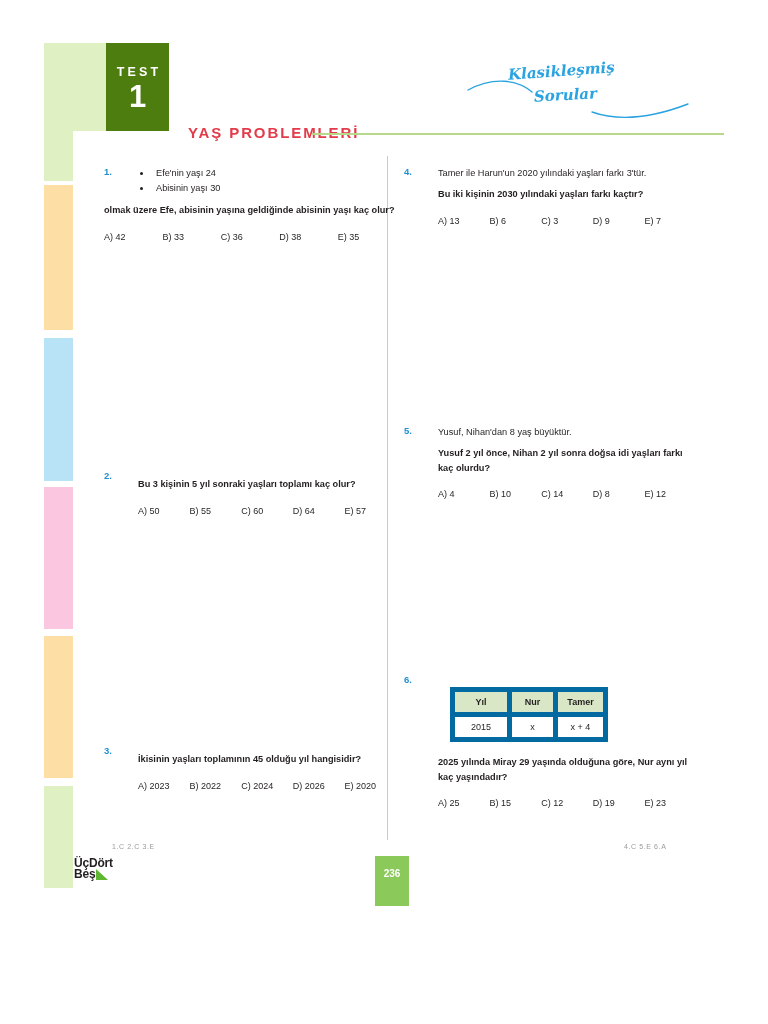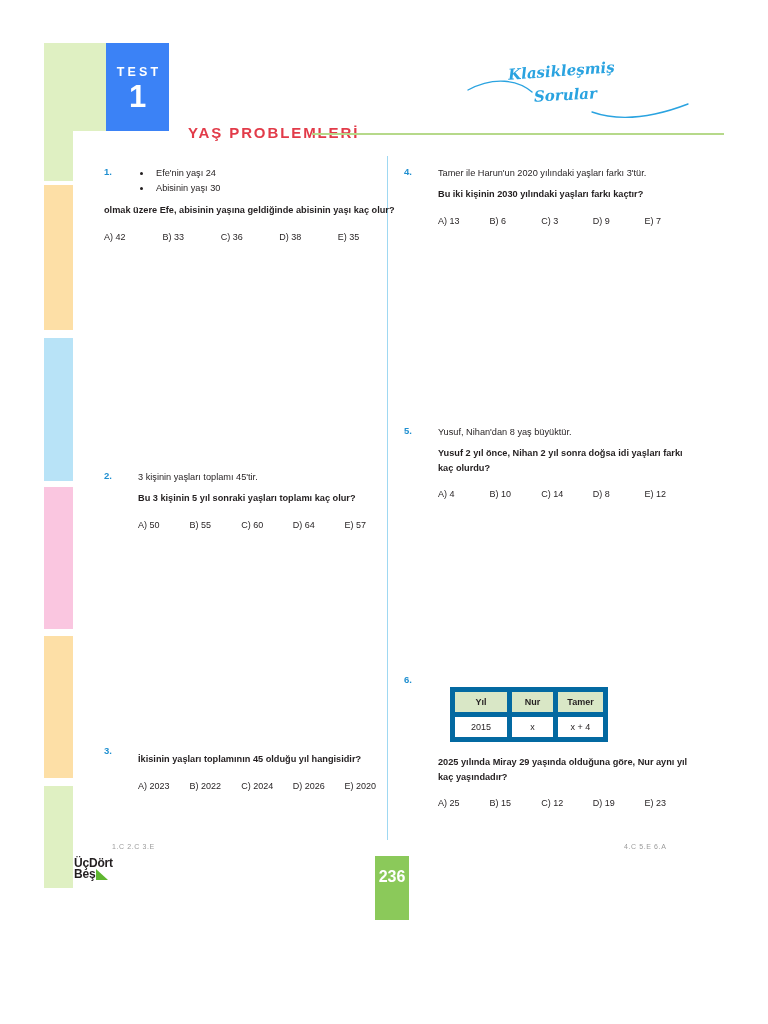--- a/index.html
+++ b/index.html
@@ -47,21 +47,21 @@
     background: #dff0c2;
   }
 
   
   .test-badge {
     position: absolute;
     left: 106px;
     top: 43px;
     width: 63px;
     height: 88px;
-    background: #3b82f6;
+    background: #4d7c0f;
     color: #ffffff;
     text-align: center;
   }
   .test-badge .test-word {
     display: block;
     margin-top: 22px;
     font-size: 12.5px;
     font-weight: bold;
     letter-spacing: 3.2px;
     text-indent: 3px;
@@ -249,24 +249,24 @@
     margin-bottom: 0px;
     border-left: 12px solid #5fb630;
     border-top: 11px solid transparent;
   }
 
   .page-number {
     position: absolute;
     left: 375px;
     top: 856px;
     width: 34px;
-    height: 64px;
+    height: 50px;
     background: #8bc95a;
     color: #ffffff;
-    font-size: 16px;
+    font-size: 10px;
     font-weight: bold;
     text-align: center;
     padding-top: 12px;
     box-sizing: border-box;
   }
 </style>
 </head>
 <body>
 
 <div class="page">
@@ -312,21 +312,20 @@
       <div class="opt">B) 33</div>
       <div class="opt">C) 36</div>
       <div class="opt">D) 38</div>
       <div class="opt">E) 35</div>
     </div>
   </div>
 
   <div class="q q-left" style="top:470px;">
     <div class="q-num">2.</div>
     <div class="q-body">
-      <div class="q-stem">3 kişinin yaşları toplamı 45'tir.</div>
       <div class="q-ask">Bu 3 kişinin 5 yıl sonraki yaşları toplamı kaç olur?</div>
     </div>
     <div class="q-options" style="margin-left:34px;">
       <div class="opt">A) 50</div>
       <div class="opt">B) 55</div>
       <div class="opt">C) 60</div>
       <div class="opt">D) 64</div>
       <div class="opt">E) 57</div>
     </div>
   </div>

